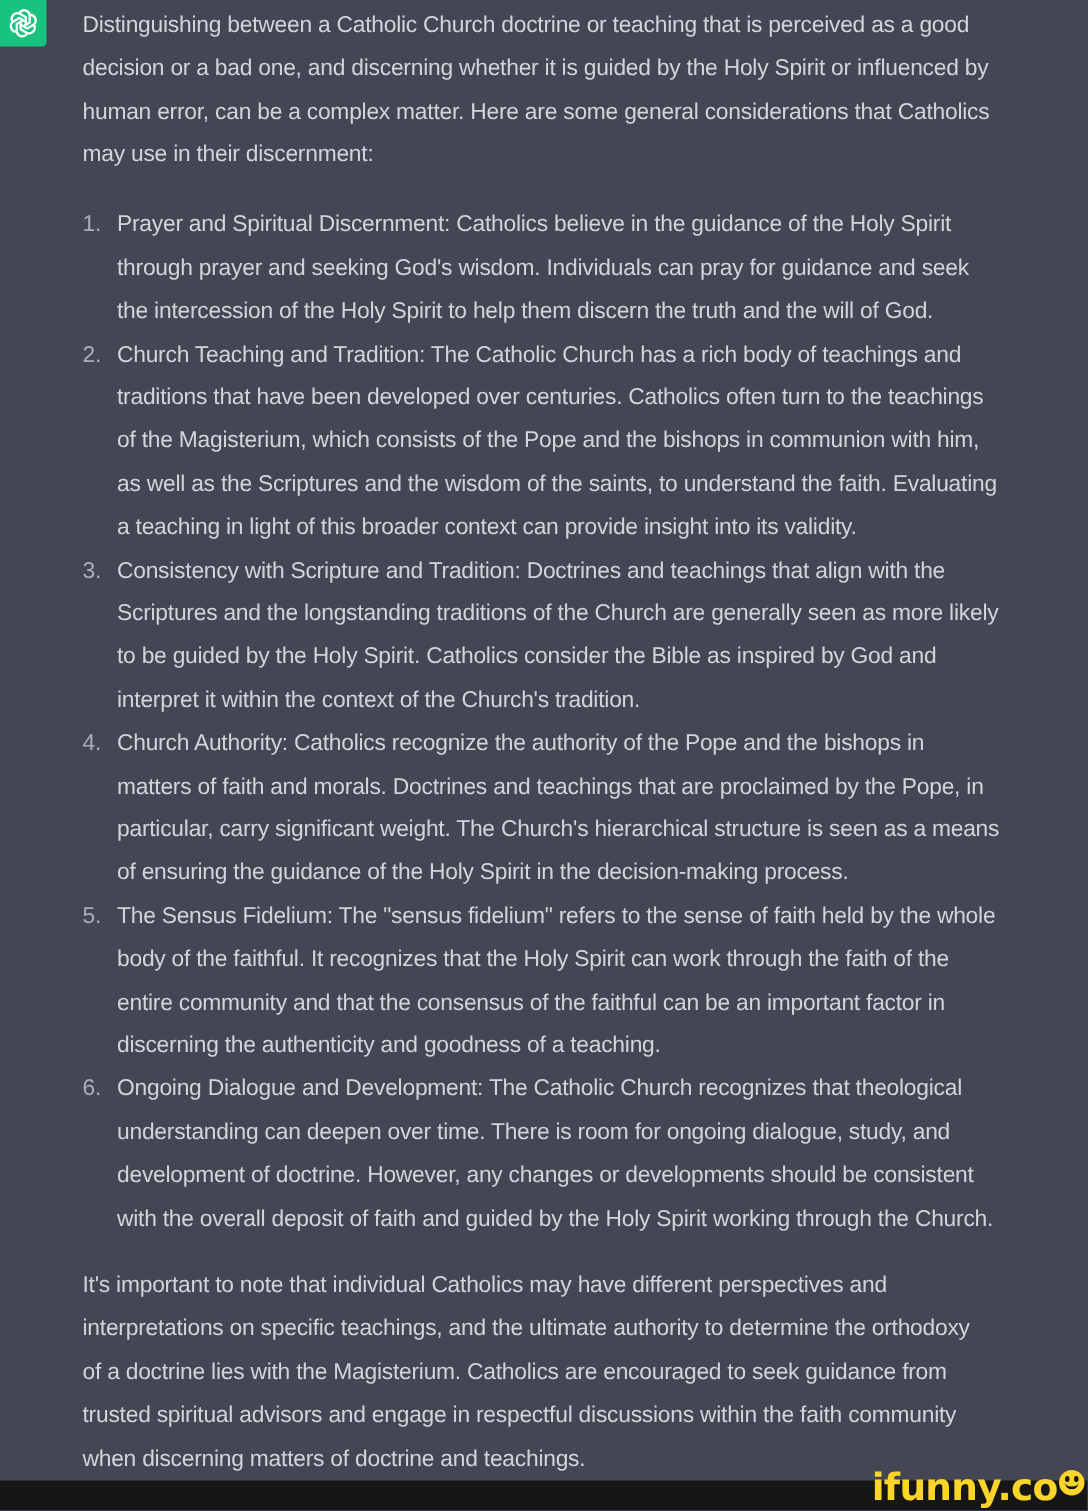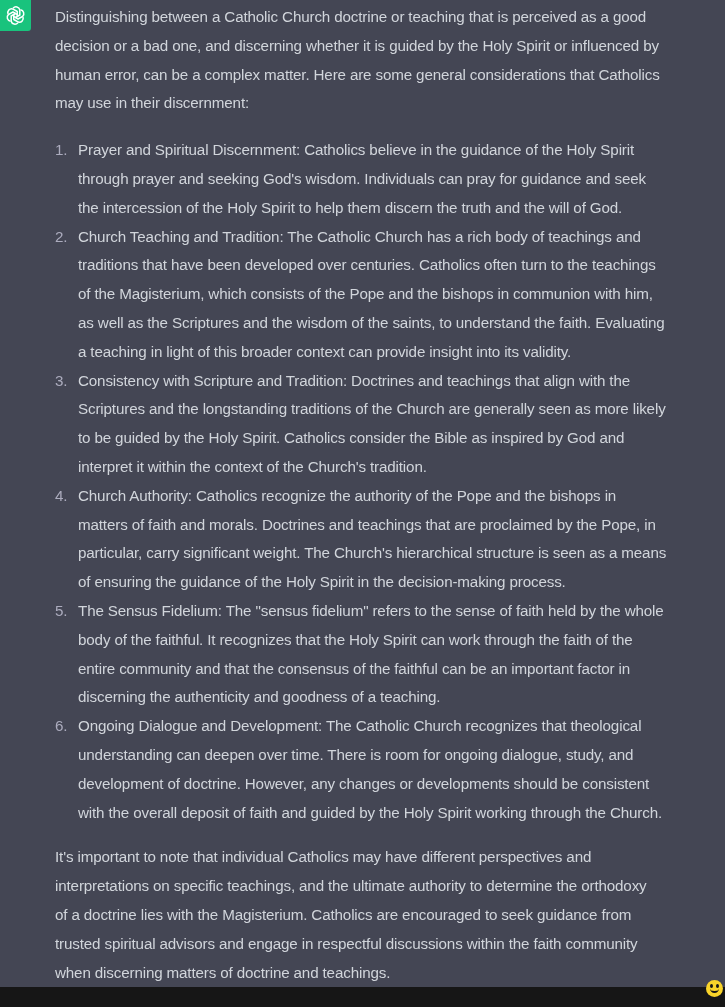--- a/index.html
+++ b/index.html
@@ -202,14 +202,15 @@
       <span class="line">interpretations on specific teachings, and the ultimate authority to determine the orthodoxy</span>
       <span class="line">of a doctrine lies with the Magisterium. Catholics are encouraged to seek guidance from</span>
       <span class="line">trusted spiritual advisors and engage in respectful discussions within the faith community</span>
       <span class="line">when discerning matters of doctrine and teachings.</span>
     </p>
   </div>
 </div>
 
 <div class="footer-bar"></div>
 <div class="watermark">
+  <span>ifunny.co</span>
   <span class="smile"></span>
 </div>
 
 </body></html>

